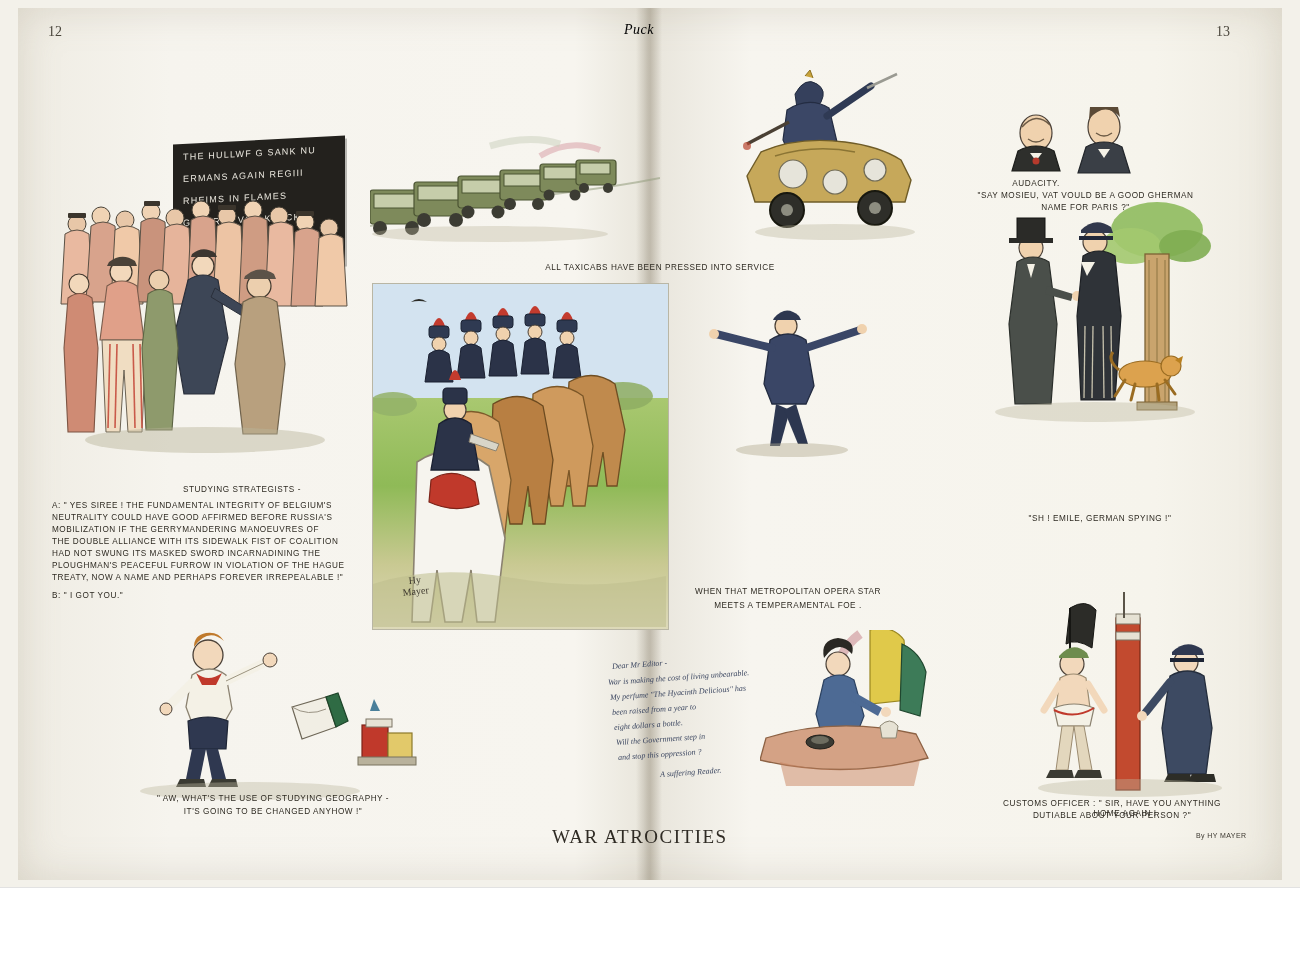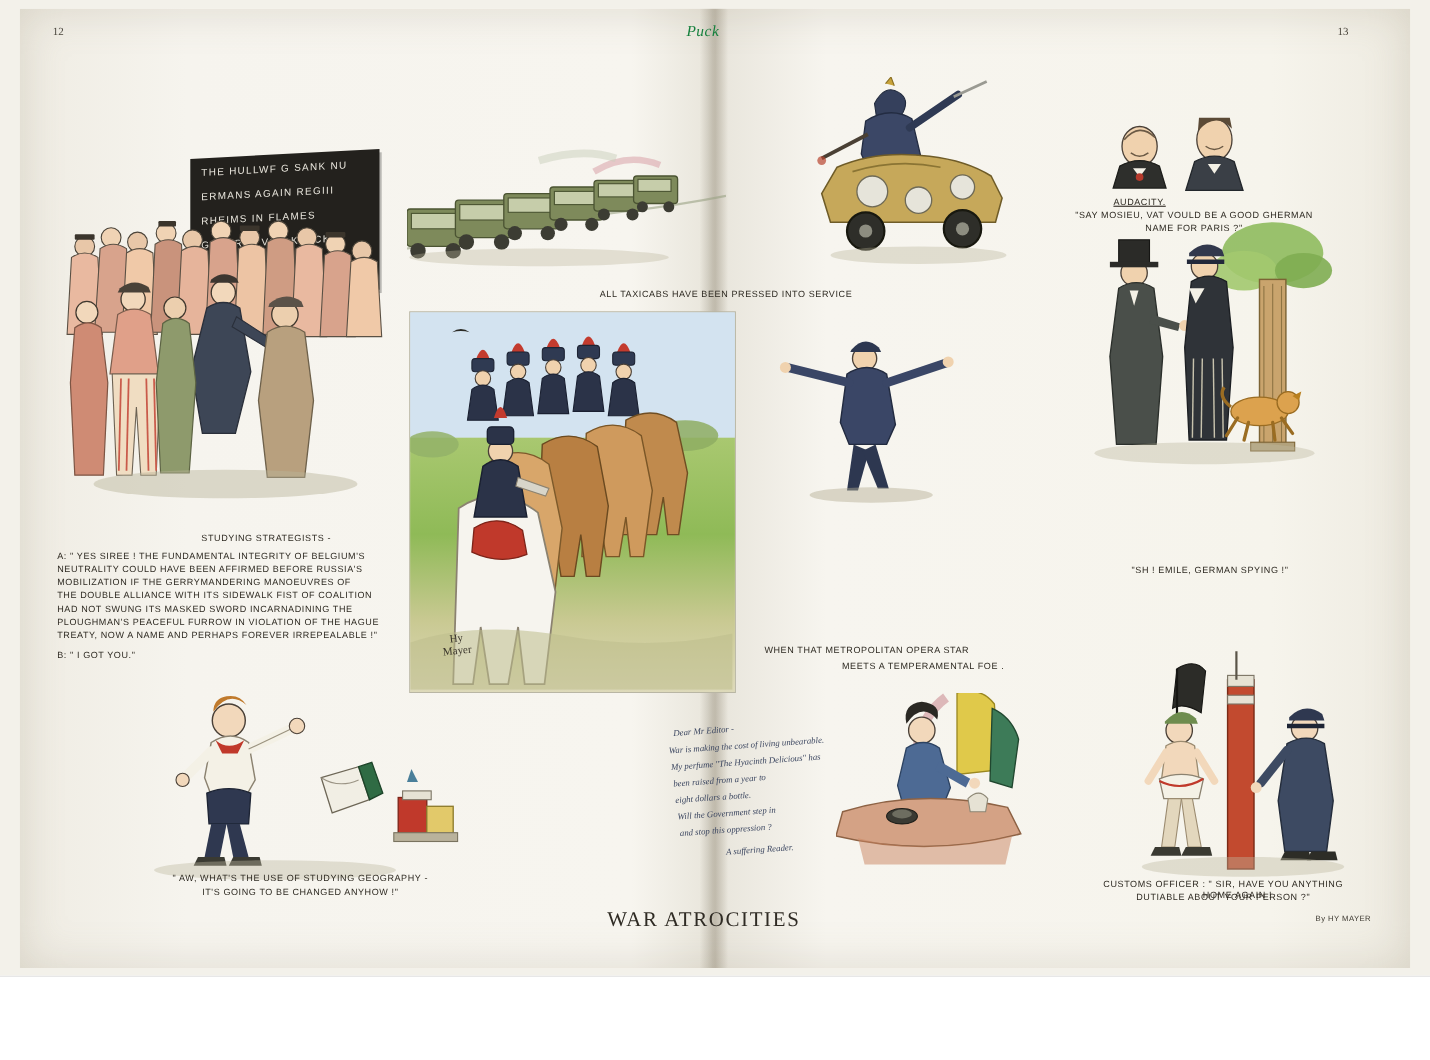--- a/index.html
+++ b/index.html
@@ -35,33 +35,33 @@
   }
   
   #gutter {
     position: absolute;
     left: 636px; top: 8px;
     width: 26px; height: 872px;
     background: linear-gradient(90deg, rgba(120,110,90,0) 0%, rgba(120,110,90,.30) 45%, rgba(120,110,90,.33) 55%, rgba(120,110,90,0) 100%);
   }
   .pgnum {
     position: absolute;
-    font-size: 10px;
+    font-size: 14px;
     color: #4a463c;
     font-family: "Liberation Serif", serif;
   }
   #pg-left { left: 48px; top: 24px; }
   #pg-right { left: 1216px; top: 24px; }
   #masthead {
     position: absolute;
     left: 624px; top: 22px;
     font-family: "Liberation Serif", serif;
     font-size: 14px;
     font-style: italic;
-    color: #15803d;
+    color: #000000;
     letter-spacing: .5px;
   }
   #title-main {
     position: absolute;
     left: 552px; top: 826px;
     font-family: "Liberation Serif", serif;
     font-size: 19px;
     letter-spacing: 1.5px;
     color: #2f2b24;
   }
@@ -248,21 +248,21 @@
           </g>
 
           <ellipse cx="150" cy="252" rx="120" ry="13" fill="#b9b49a" opacity=".45"></ellipse>
         </svg>
       </div>
     </div>
 
     <div class="cap" style="left:142px; top:484px; width:200px;">STUDYING STRATEGISTS -</div>
     <div class="cap left" style="left:52px; top:500px; width:300px;">
       <div>A: " YES SIREE ! THE FUNDAMENTAL INTEGRITY OF BELGIUM'S</div>
-      <div>NEUTRALITY COULD HAVE BEEN AFFIRMED BEFORE RUSSIA'S</div>
+      <div>NEUTRALITY COULD HAVE GOOD AFFIRMED BEFORE RUSSIA'S</div>
       <div>MOBILIZATION IF THE GERRYMANDERING MANOEUVRES OF</div>
       <div>THE DOUBLE ALLIANCE WITH ITS SIDEWALK FIST OF COALITION</div>
       <div>HAD NOT SWUNG ITS MASKED SWORD INCARNADINING THE</div>
       <div>PLOUGHMAN'S PEACEFUL FURROW IN VIOLATION OF THE HAGUE</div>
       <div>TREATY, NOW A NAME AND PERHAPS FOREVER IRREPEALABLE !"</div>
       <div style="height:6px"></div>
       <div>B:  " I GOT YOU."</div>
     </div>
 
     <div class="panel" id="p2">
@@ -426,21 +426,21 @@
           <circle cx="14" cy="34" r="5" fill="#f0d2ae"></circle>
           <circle cx="162" cy="29" r="5" fill="#f0d2ae"></circle>
 
           <path d="M76 104 l-6 42 h10 l10 -36 z" fill="#2d3750"></path>
           <path d="M96 104 l12 40 h-10 l-14 -34 z" fill="#2d3750"></path>
         </g>
         <ellipse cx="92" cy="150" rx="56" ry="7" fill="#b3ae92" opacity=".45"></ellipse>
       </svg>
     </div>
     <div class="cap" style="left:663px; top:586px; width:250px;">WHEN THAT METROPOLITAN OPERA STAR</div>
-    <div class="cap" style="left:663px; top:600px; width:250px;text-align:right;">MEETS A TEMPERAMENTAL FOE .</div>
+    <div class="cap" style="left:663px; top:600px; width:250px;">MEETS A TEMPERAMENTAL FOE .</div>
 
     <div class="panel" id="p6">
       <svg width="200" height="80" viewBox="0 0 200 80">
 
         <g>
           <ellipse cx="36" cy="28" rx="16" ry="18" fill="#f0d2ae" stroke="#4a4037" stroke-width="1.2"></ellipse>
           <path d="M22 22 q14 -16 28 -2" fill="none" stroke="#6b5a45" stroke-width="1.5"></path>
           <path d="M28 34 q8 6 16 0" fill="none" stroke="#6b5a45" stroke-width="1.3"></path>
           <path d="M18 46 q18 -10 36 0 l6 20 h-48 z" fill="#2e2f2c" stroke="#1d1e1b" stroke-width="1.2"></path>
           <path d="M30 48 l6 8 l6 -8" fill="#f4f1e6"></path>
@@ -449,21 +449,21 @@
 
         <g>
           <ellipse cx="104" cy="22" rx="16" ry="19" fill="#f0d2ae" stroke="#4a4037" stroke-width="1.2"></ellipse>
           <path d="M89 14 q16 -18 31 -2 l-2 -10 h-28 z" fill="#5b4a36"></path>
           <path d="M96 28 q8 6 16 0" fill="none" stroke="#6b5a45" stroke-width="1.3"></path>
           <path d="M86 42 q18 -10 36 0 l8 26 h-52 z" fill="#3a3f46" stroke="#22262b" stroke-width="1.2"></path>
           <path d="M98 44 l6 9 l6 -9" fill="#f4f1e6"></path>
         </g>
       </svg>
     </div>
-    <div class="cap" style="left:976px; top:178px; width:120px;text-decoration:underline;">AUDACITY.</div>
+    <div class="cap" style="left:976px; top:178px; width:120px;">AUDACITY.</div>
     <div class="cap" style="left:968px; top:190px; width:235px;">"SAY MOSIEU, VAT VOULD BE A GOOD GHERMAN</div>
     <div class="cap" style="left:968px; top:202px; width:235px;">NAME FOR PARIS ?"</div>
 
     <div class="panel" id="p7">
       <svg width="230" height="320" viewBox="0 0 230 320">
 
         <g>
           <ellipse cx="172" cy="40" rx="46" ry="28" fill="#8fbb5e" opacity=".9"></ellipse>
           <ellipse cx="146" cy="56" rx="30" ry="18" fill="#a3c96f" opacity=".9"></ellipse>
           <ellipse cx="200" cy="56" rx="26" ry="16" fill="#7fad52" opacity=".9"></ellipse>

